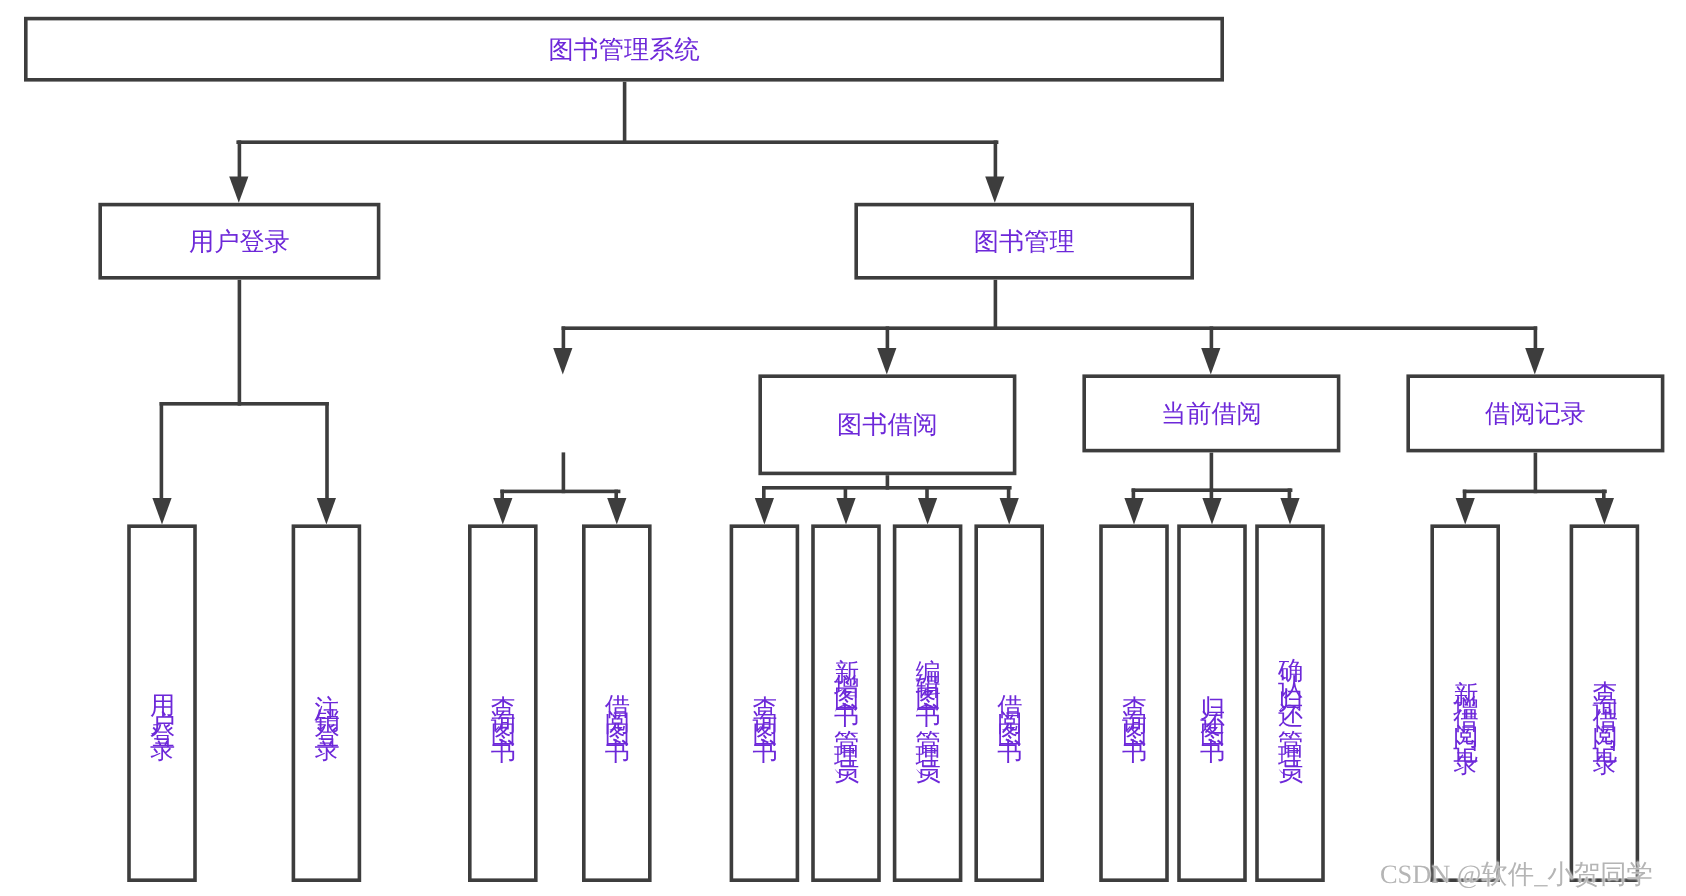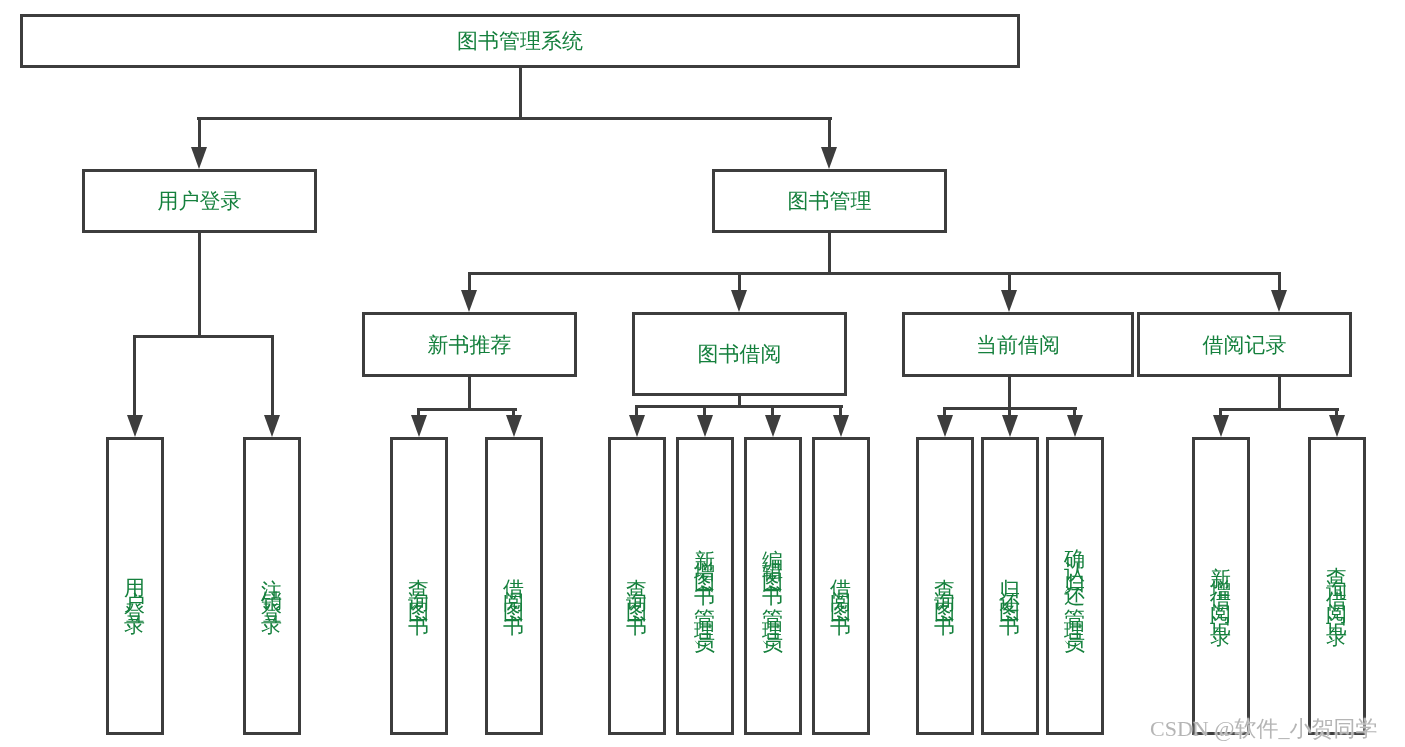--- a/index.html
+++ b/index.html
@@ -12,21 +12,21 @@
     overflow: hidden;
   }
   .node {
     position: absolute;
     box-sizing: border-box;
     background: #ffffff;
     border: 3px solid #3d3d3d;
     display: flex;
     align-items: center;
     justify-content: center;
-    color: #15803d;
+    color: #6d28d9;
     font-size: 21px;
     text-align: center;
     white-space: nowrap;
   }
   .vnode {
     writing-mode: vertical-rl;
     text-orientation: mixed;
     letter-spacing: 12px;
     font-size: 21px;
     white-space: normal;
@@ -42,25 +42,25 @@
     position: absolute;
     width: 0;
     height: 0;
     border-left: 8px solid transparent;
     border-right: 8px solid transparent;
     border-top: 22px solid #3d3d3d;
   }
   
   #n-root  { left: 20px;   top: 14px;  width: 1000px; height: 54px; }
   #n-login { left: 82px;   top: 169px; width: 235px;  height: 64px; }
-  #n-mgmt  { left: 712px;  top: 169px; width: 235px;  height: 64px; }
+  #n-mgmt  { left: 712px;  top: 169px; width: 283px;  height: 64px; }
   #n-g0 { left: 362px;  top: 312px; width: 215px; height: 65px; }
   #n-g1 { left: 632px;  top: 312px; width: 215px; height: 84px; }
-  #n-g2 { left: 902px;  top: 312px; width: 232px; height: 65px; }
-  #n-g3 { left: 1137px; top: 312px; width: 215px; height: 65px; }
+  #n-g2 { left: 902px;  top: 312px; width: 215px; height: 65px; }
+  #n-g3 { left: 1172px; top: 312px; width: 215px; height: 65px; }
   .leaf { top: 437px; width: 58px; height: 298px; }
   #n-a0 { left: 106px; }
   #n-a1 { left: 243px; }
   #n-b0 { left: 390px; }
   #n-b1 { left: 485px; }
   #n-c0 { left: 608px; }
   #n-c1 { left: 676px; }
   #n-c2 { left: 744px; }
   #n-c3 { left: 812px; }
   #n-d0 { left: 916px; }
@@ -142,21 +142,20 @@
   <div class="vline" style="left:1219px; top:408px; height:10px;"></div>
   <div class="arr" style="left:1213px; top:415px;"></div>
   <div class="vline" style="left:1335px; top:408px; height:10px;"></div>
   <div class="arr" style="left:1329px; top:415px;"></div>
 
   <div class="node" id="n-root">图书管理系统</div>
 
   <div class="node" id="n-login">用户登录</div>
   <div class="node" id="n-mgmt">图书管理</div>
 
-  <div class="node" id="n-g0">新书推荐</div>
   <div class="node" id="n-g1">图书借阅</div>
   <div class="node" id="n-g2">当前借阅</div>
   <div class="node" id="n-g3">借阅记录</div>
 
   <div class="node vnode leaf" id="n-a0">用户登录</div>
   <div class="node vnode leaf" id="n-a1">注销登录</div>
 
   <div class="node vnode leaf" id="n-b0">查询图书</div>
   <div class="node vnode leaf" id="n-b1">借阅图书</div>
 

